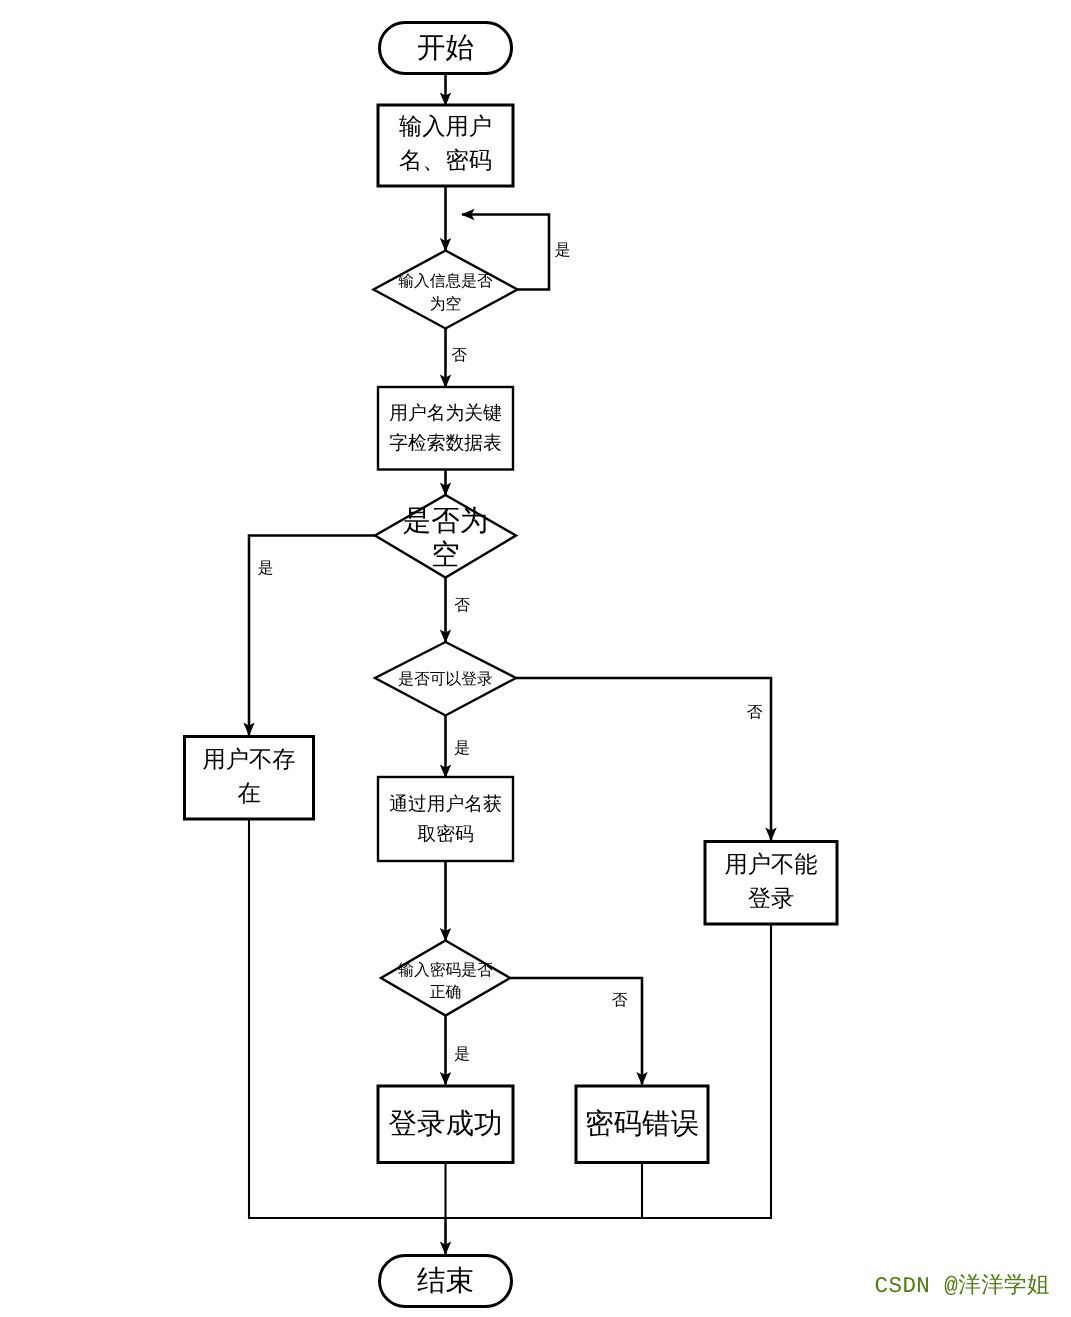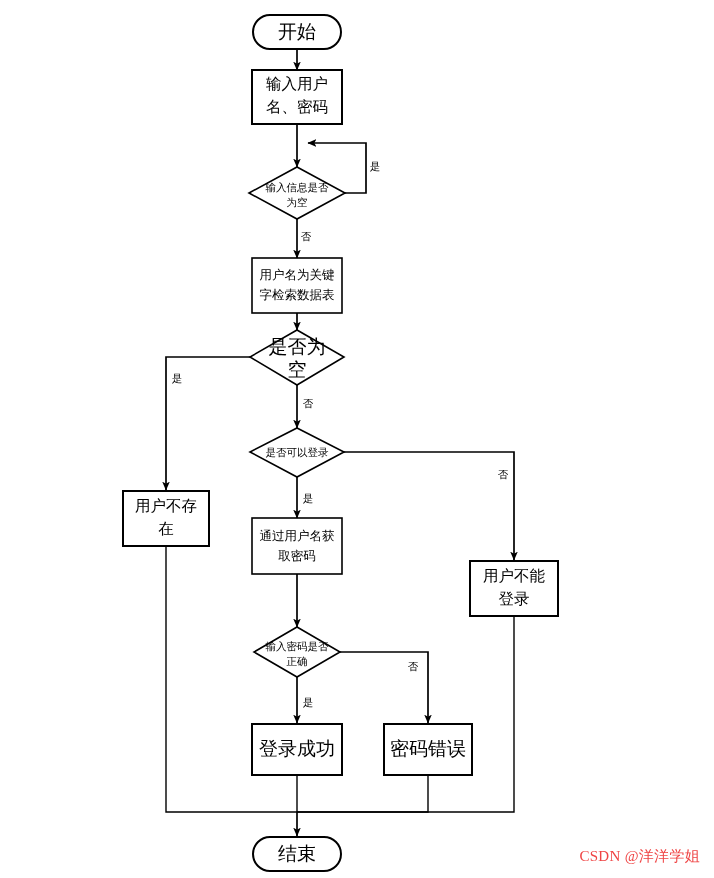--- a/index.html
+++ b/index.html
@@ -58,23 +58,23 @@
     fill: #000000;
     font-family: "Liberation Sans", "DejaVu Sans", sans-serif;
     font-size: 10.5px;
     text-anchor: middle;
     dominant-baseline: middle;
   }
   .watermark {
     position: absolute;
     right: 14px;
     bottom: 12px;
-    color: #ef4444;
+    color: #4d7c0f;
     font-size: 15px;
-    font-family: Liberation Serif, serif;
+    font-family: Liberation Mono, monospace;
     letter-spacing: 0.3px;
     white-space: nowrap;
     user-select: none;
   }
 </style>
 </head>
 <body>
 
 <div id="flow-root">
   <svg class="flow-canvas" viewBox="0 0 714 878">

